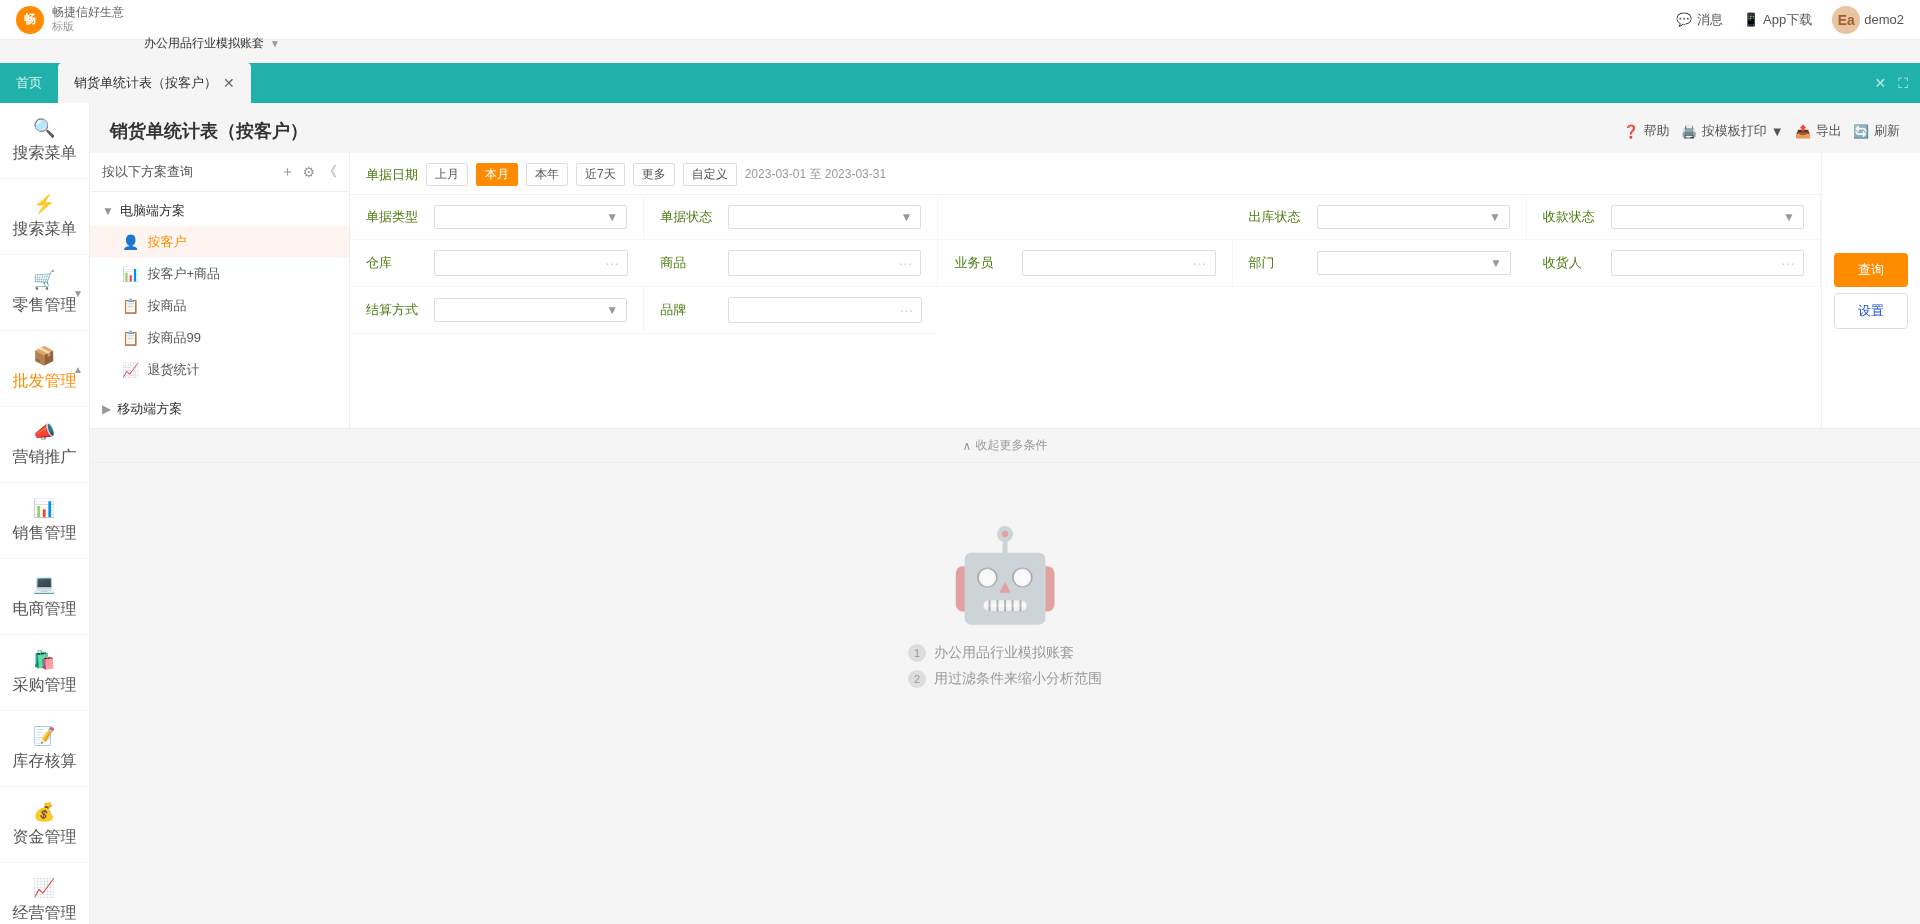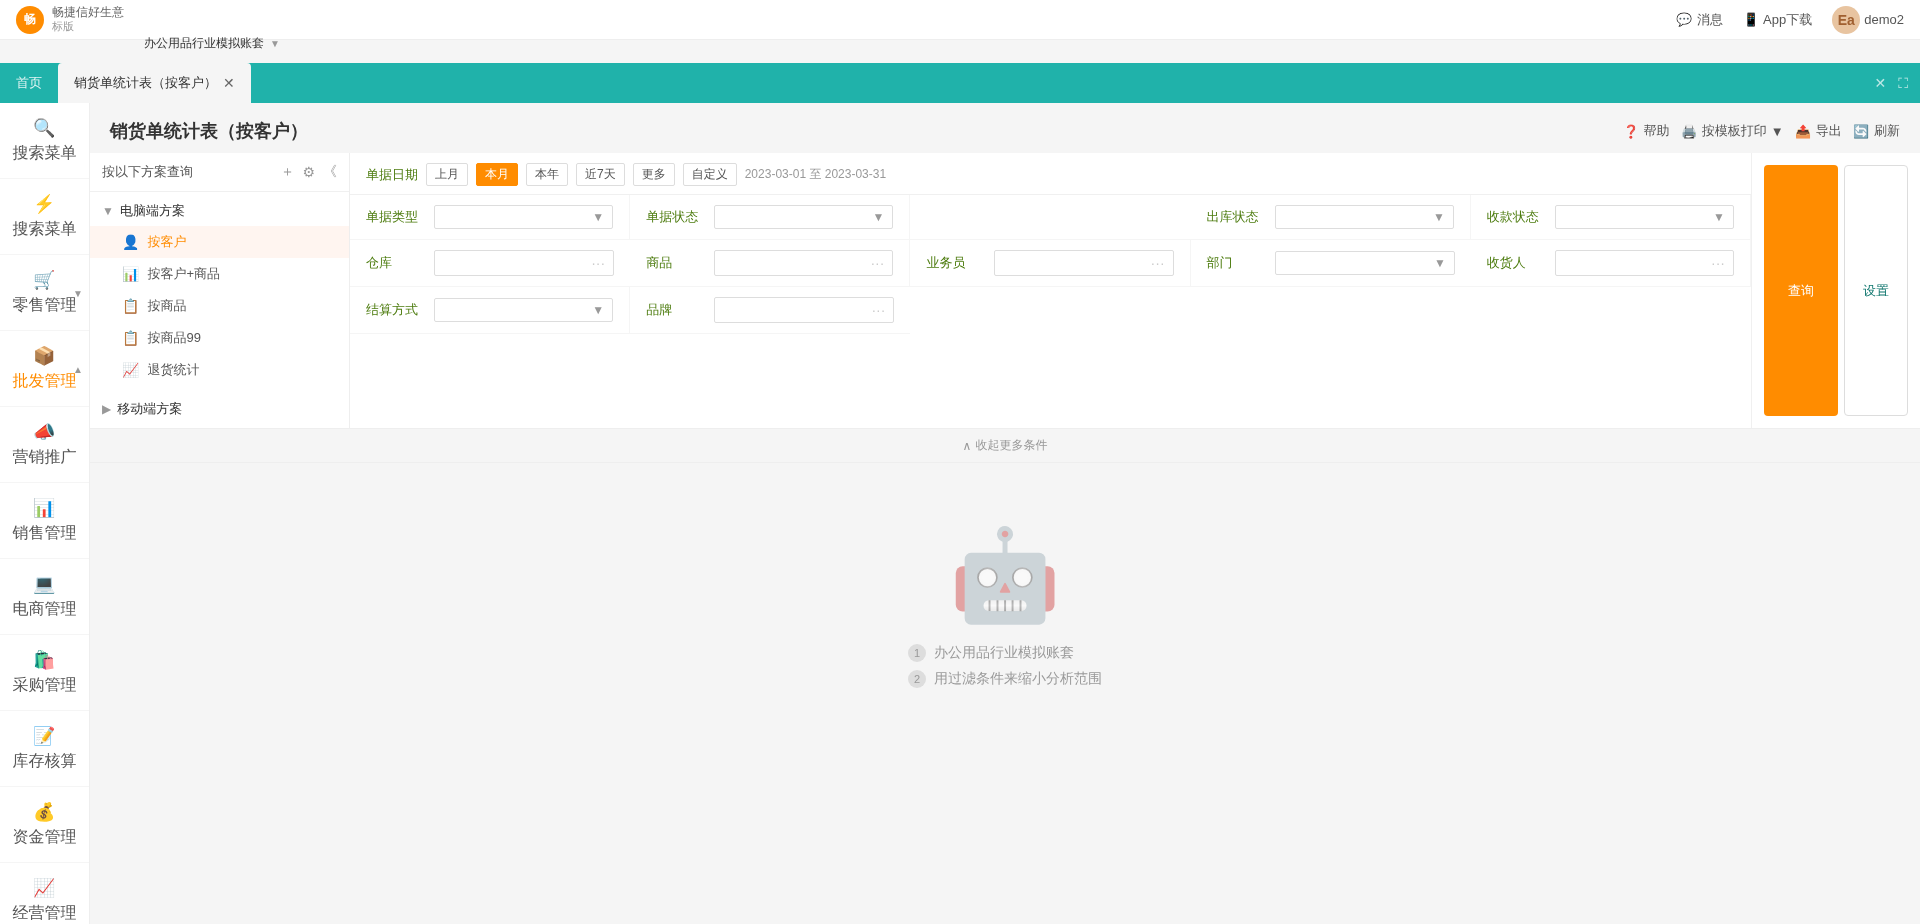--- a/index.html
+++ b/index.html
@@ -61,35 +61,35 @@
 
     .filter-grid { display: grid; grid-template-columns: repeat(5, 1fr); gap: 0; }
     .filter-cell { display: flex; align-items: center; padding: 10px 16px; border-bottom: 1px solid #f5f5f5; border-right: 1px solid #f5f5f5; min-height: 44px; }
     .filter-cell:nth-child(3n) { border-right: none; }
     .filter-label { font-size: 13px; color: #4d7c0f; white-space: nowrap; min-width: 60px; }
     .filter-input { flex: 1; border: 1px solid #ddd; border-radius: 2px; padding: 4px 8px; font-size: 12px; color: #333; background: #fff; cursor: pointer; display: flex; align-items: center; justify-content: space-between; }
     .filter-input-placeholder { color: #ccc; font-size: 12px; }
     .filter-dots { color: #ccc; font-size: 14px; cursor: pointer; margin-left: 8px; }
     .filter-dropdown-arrow { color: #999; font-size: 12px; }
     .btn-query { background: #ff8c00; color: #fff; border: none; border-radius: 4px; padding: 8px 24px; font-size: 13px; cursor: pointer; }
-    .btn-settings { background: #fff; color: #0f766e; border: 1px solid #ddd; border-radius: 4px; padding: 8px 18px; font-size: 13px; cursor: pointer; }
+    .btn-settings { background: #fff; color: #1d4ed8; border: 1px solid #ddd; border-radius: 4px; padding: 8px 18px; font-size: 13px; cursor: pointer; }
 
     
     .collapse-bar { display: flex; align-items: center; justify-content: center; padding: 8px; background: #f5f5f5; cursor: pointer; color: #999; font-size: 12px; gap: 4px; border-bottom: 1px solid #eee; }
 
     
     .empty-state { display: flex; flex-direction: column; align-items: center; justify-content: center; padding: 60px 20px; gap: 16px; }
     .empty-tips { display: flex; flex-direction: column; gap: 8px; }
     .empty-tip { display: flex; align-items: center; gap: 8px; font-size: 14px; color: #999; }
     .tip-num { width: 18px; height: 18px; border-radius: 50%; background: #ddd; color: #999; font-size: 11px; display: flex; align-items: center; justify-content: center; }
 
     
     .filter-section { display: flex; background: #fff; border-bottom: 1px solid #eee; }
     .filter-section-inner { flex: 1; }
-    .filter-section-btn { display: flex; flex-direction: row; justify-content: center; gap: 6px; padding: 12px; border-left: 1px solid #f0f0f0; }
+    .filter-section-btn { display: flex; flex-direction: column; justify-content: center; gap: 6px; padding: 12px; border-left: 1px solid #f0f0f0; }
 
     .dropdown-arrow { color: #999; font-size: 10px; margin-left: 2px; }
   </style>
 </head>
 <body>
 
 <div class="topbar">
   <div class="topbar-left">
     <div class="logo-icon">
       <span>畅</span>

